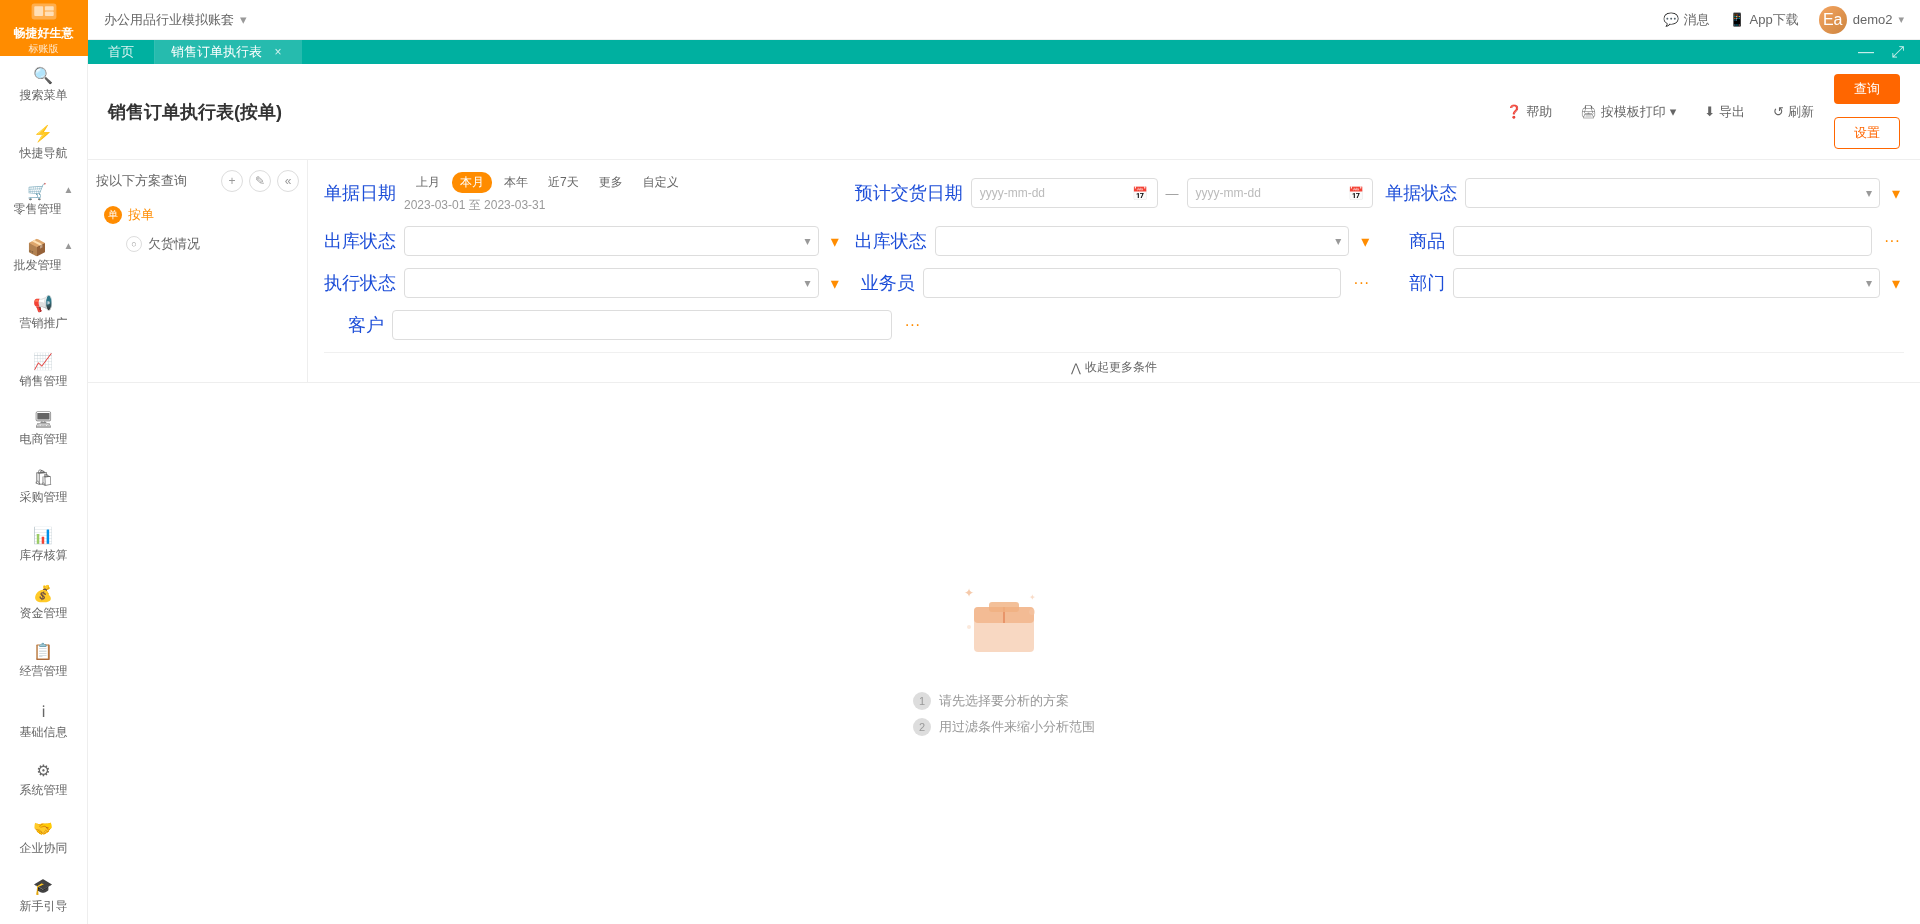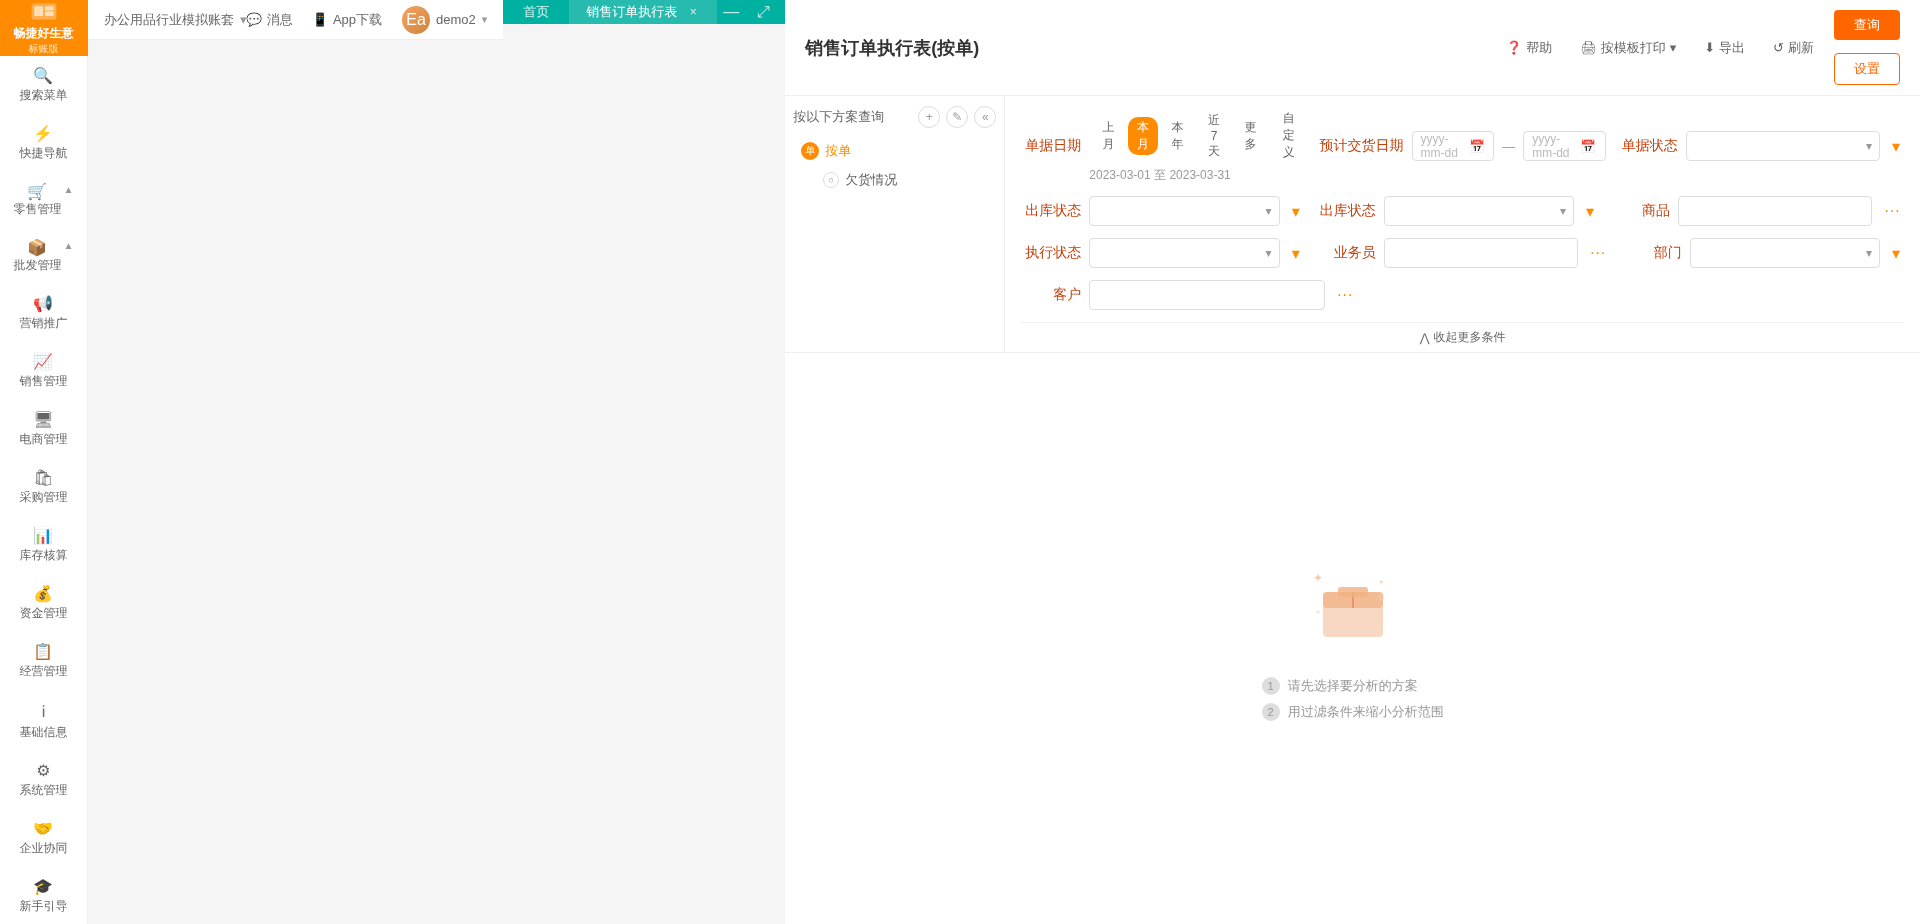--- a/index.html
+++ b/index.html
@@ -45,21 +45,21 @@
       flex-direction: column;
       align-items: center;
       gap: 2px;
     }
     .sidebar-item .item-icon { font-size: 16px; }
 
     
     .main {
       flex: 1;
       display: flex;
-      flex-direction: row;
+      flex-direction: column;
       overflow: hidden;
     }
 
     
     .top-header {
       height: 40px;
       background: #fff;
       border-bottom: 1px solid #eee;
       display: flex;
       align-items: center;
@@ -309,22 +309,22 @@
       gap: 12px;
       margin-bottom: 12px;
     }
     .filter-field {
       display: flex;
       align-items: center;
       gap: 8px;
       flex: 1;
     }
     .filter-label {
-      color: #c2410c;
-      font-size: 14px;
+      color: #1d4ed8;
+      font-size: 18px;
       white-space: nowrap;
       min-width: 60px;
       text-align: right;
     }
     .filter-input {
       flex: 1;
       height: 30px;
       border: 1px solid #ddd;
       border-radius: 4px;
       padding: 0 8px;

